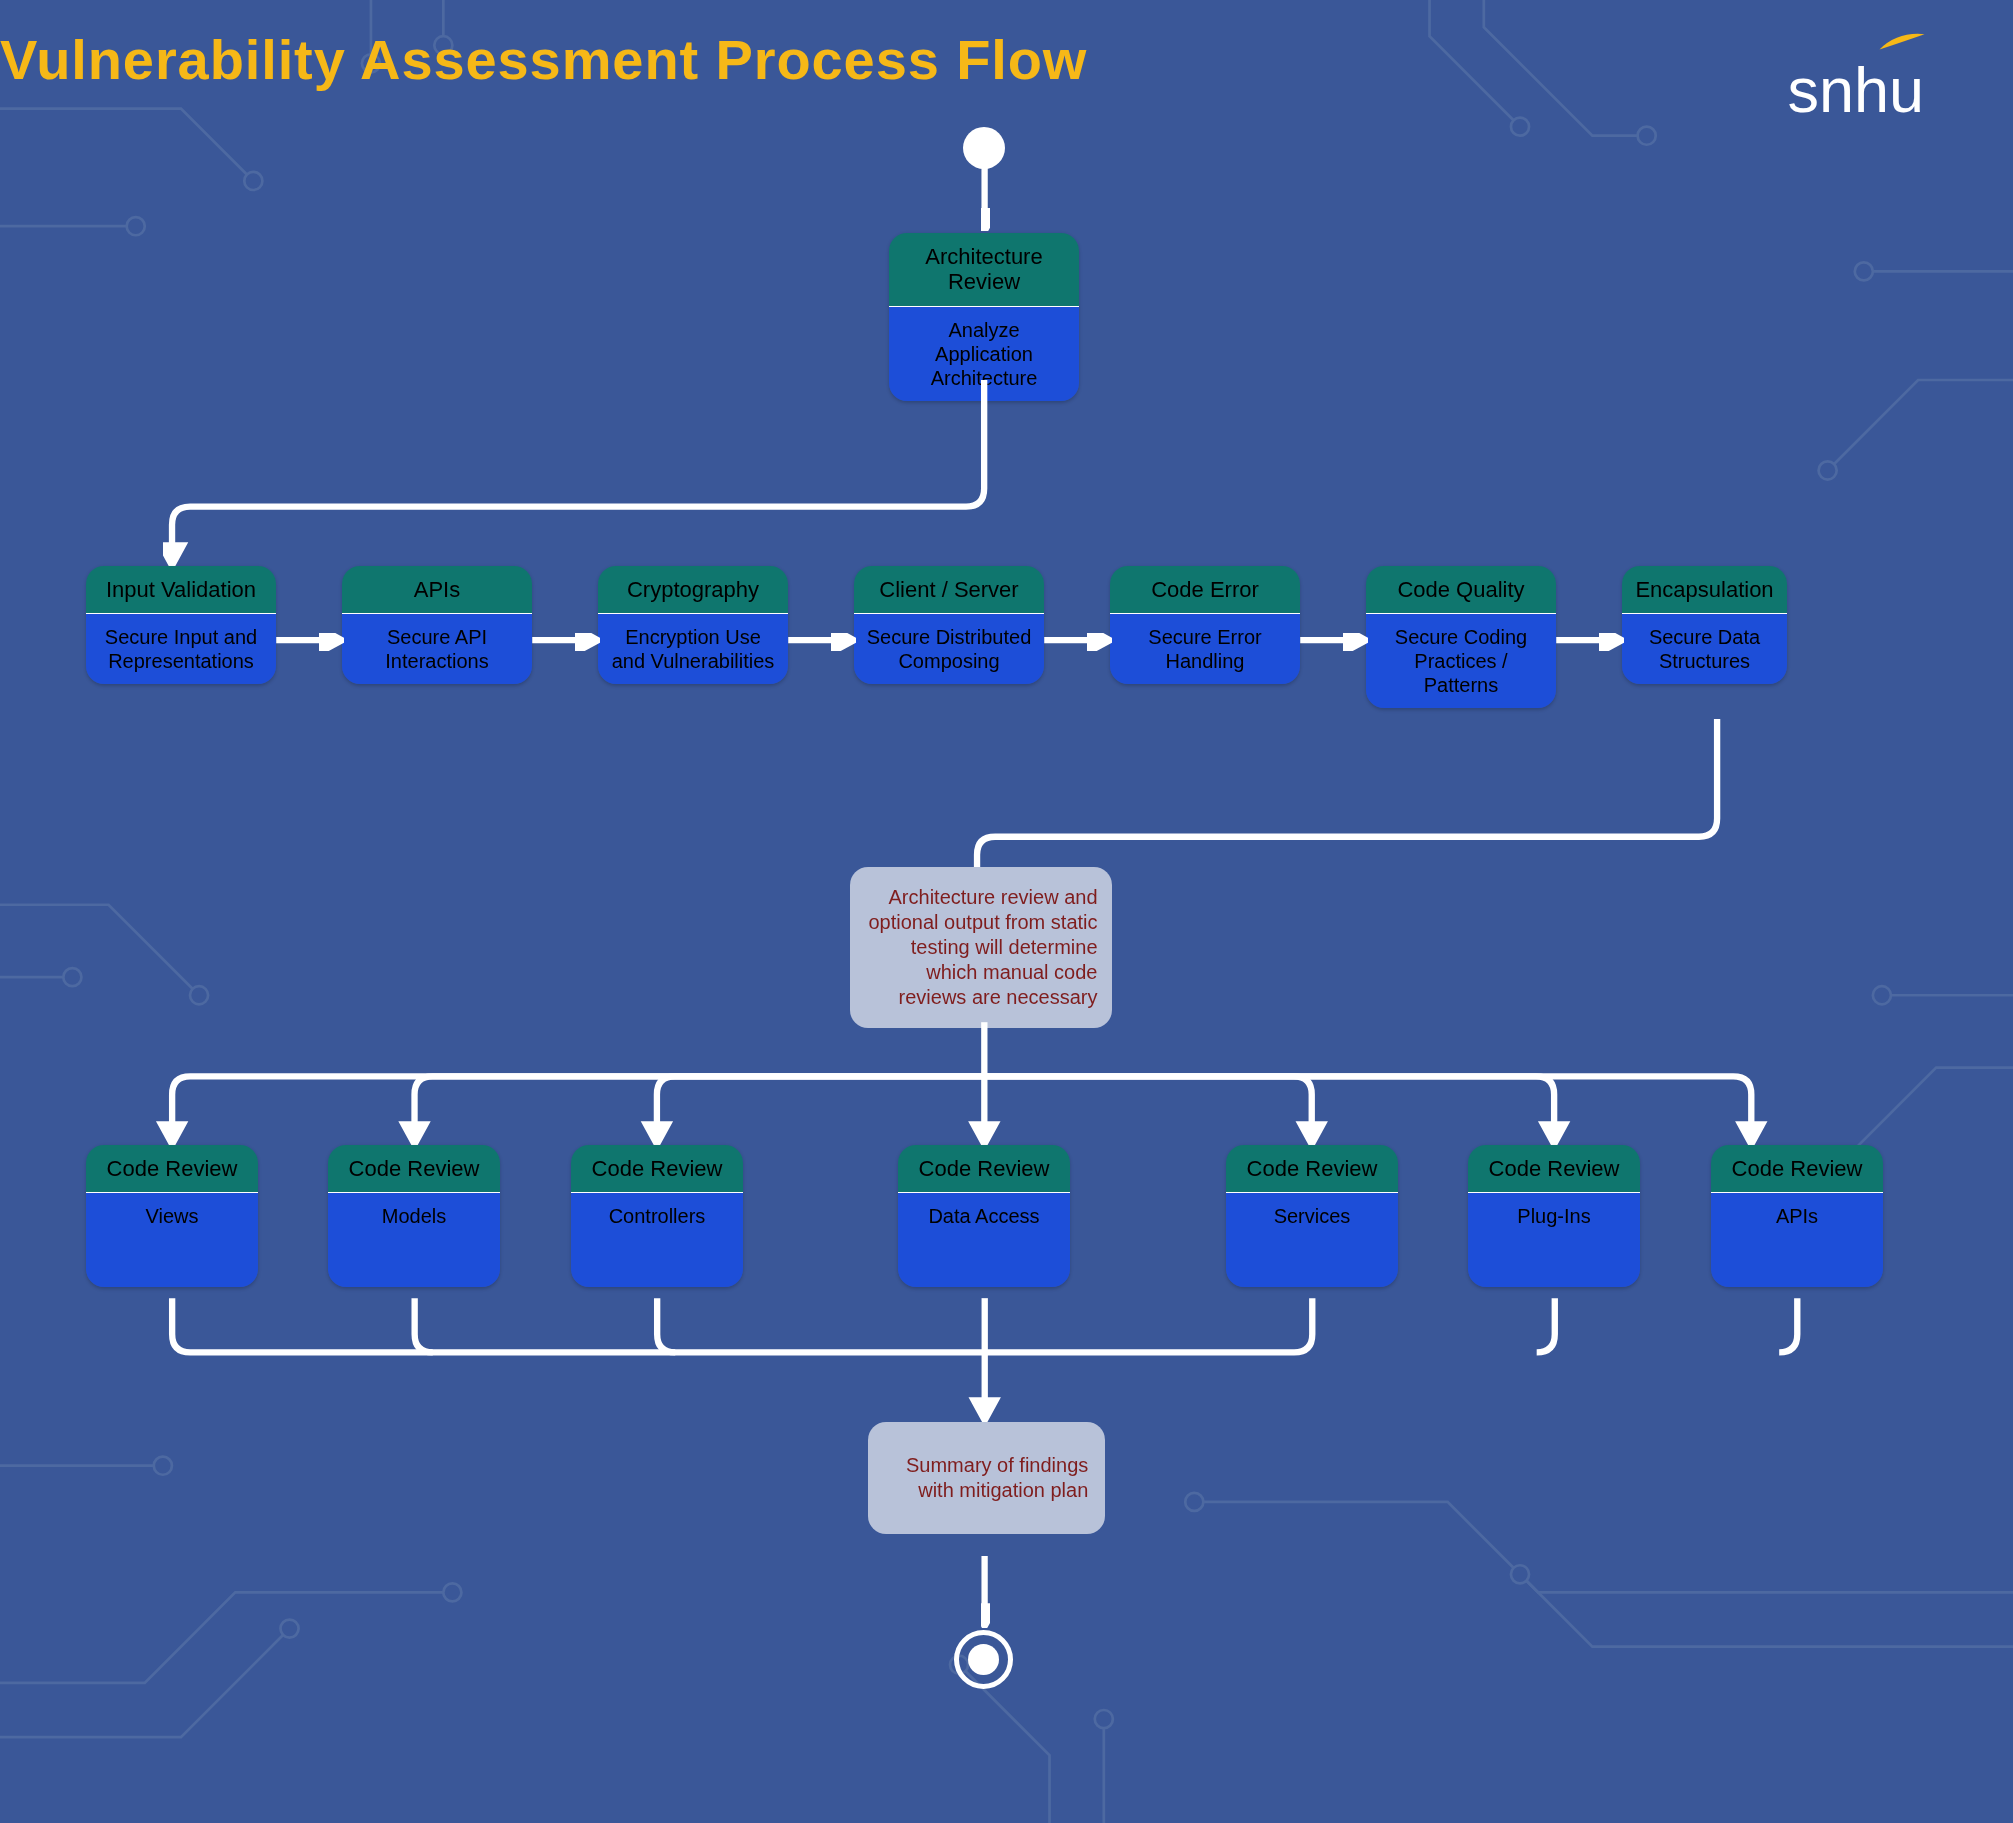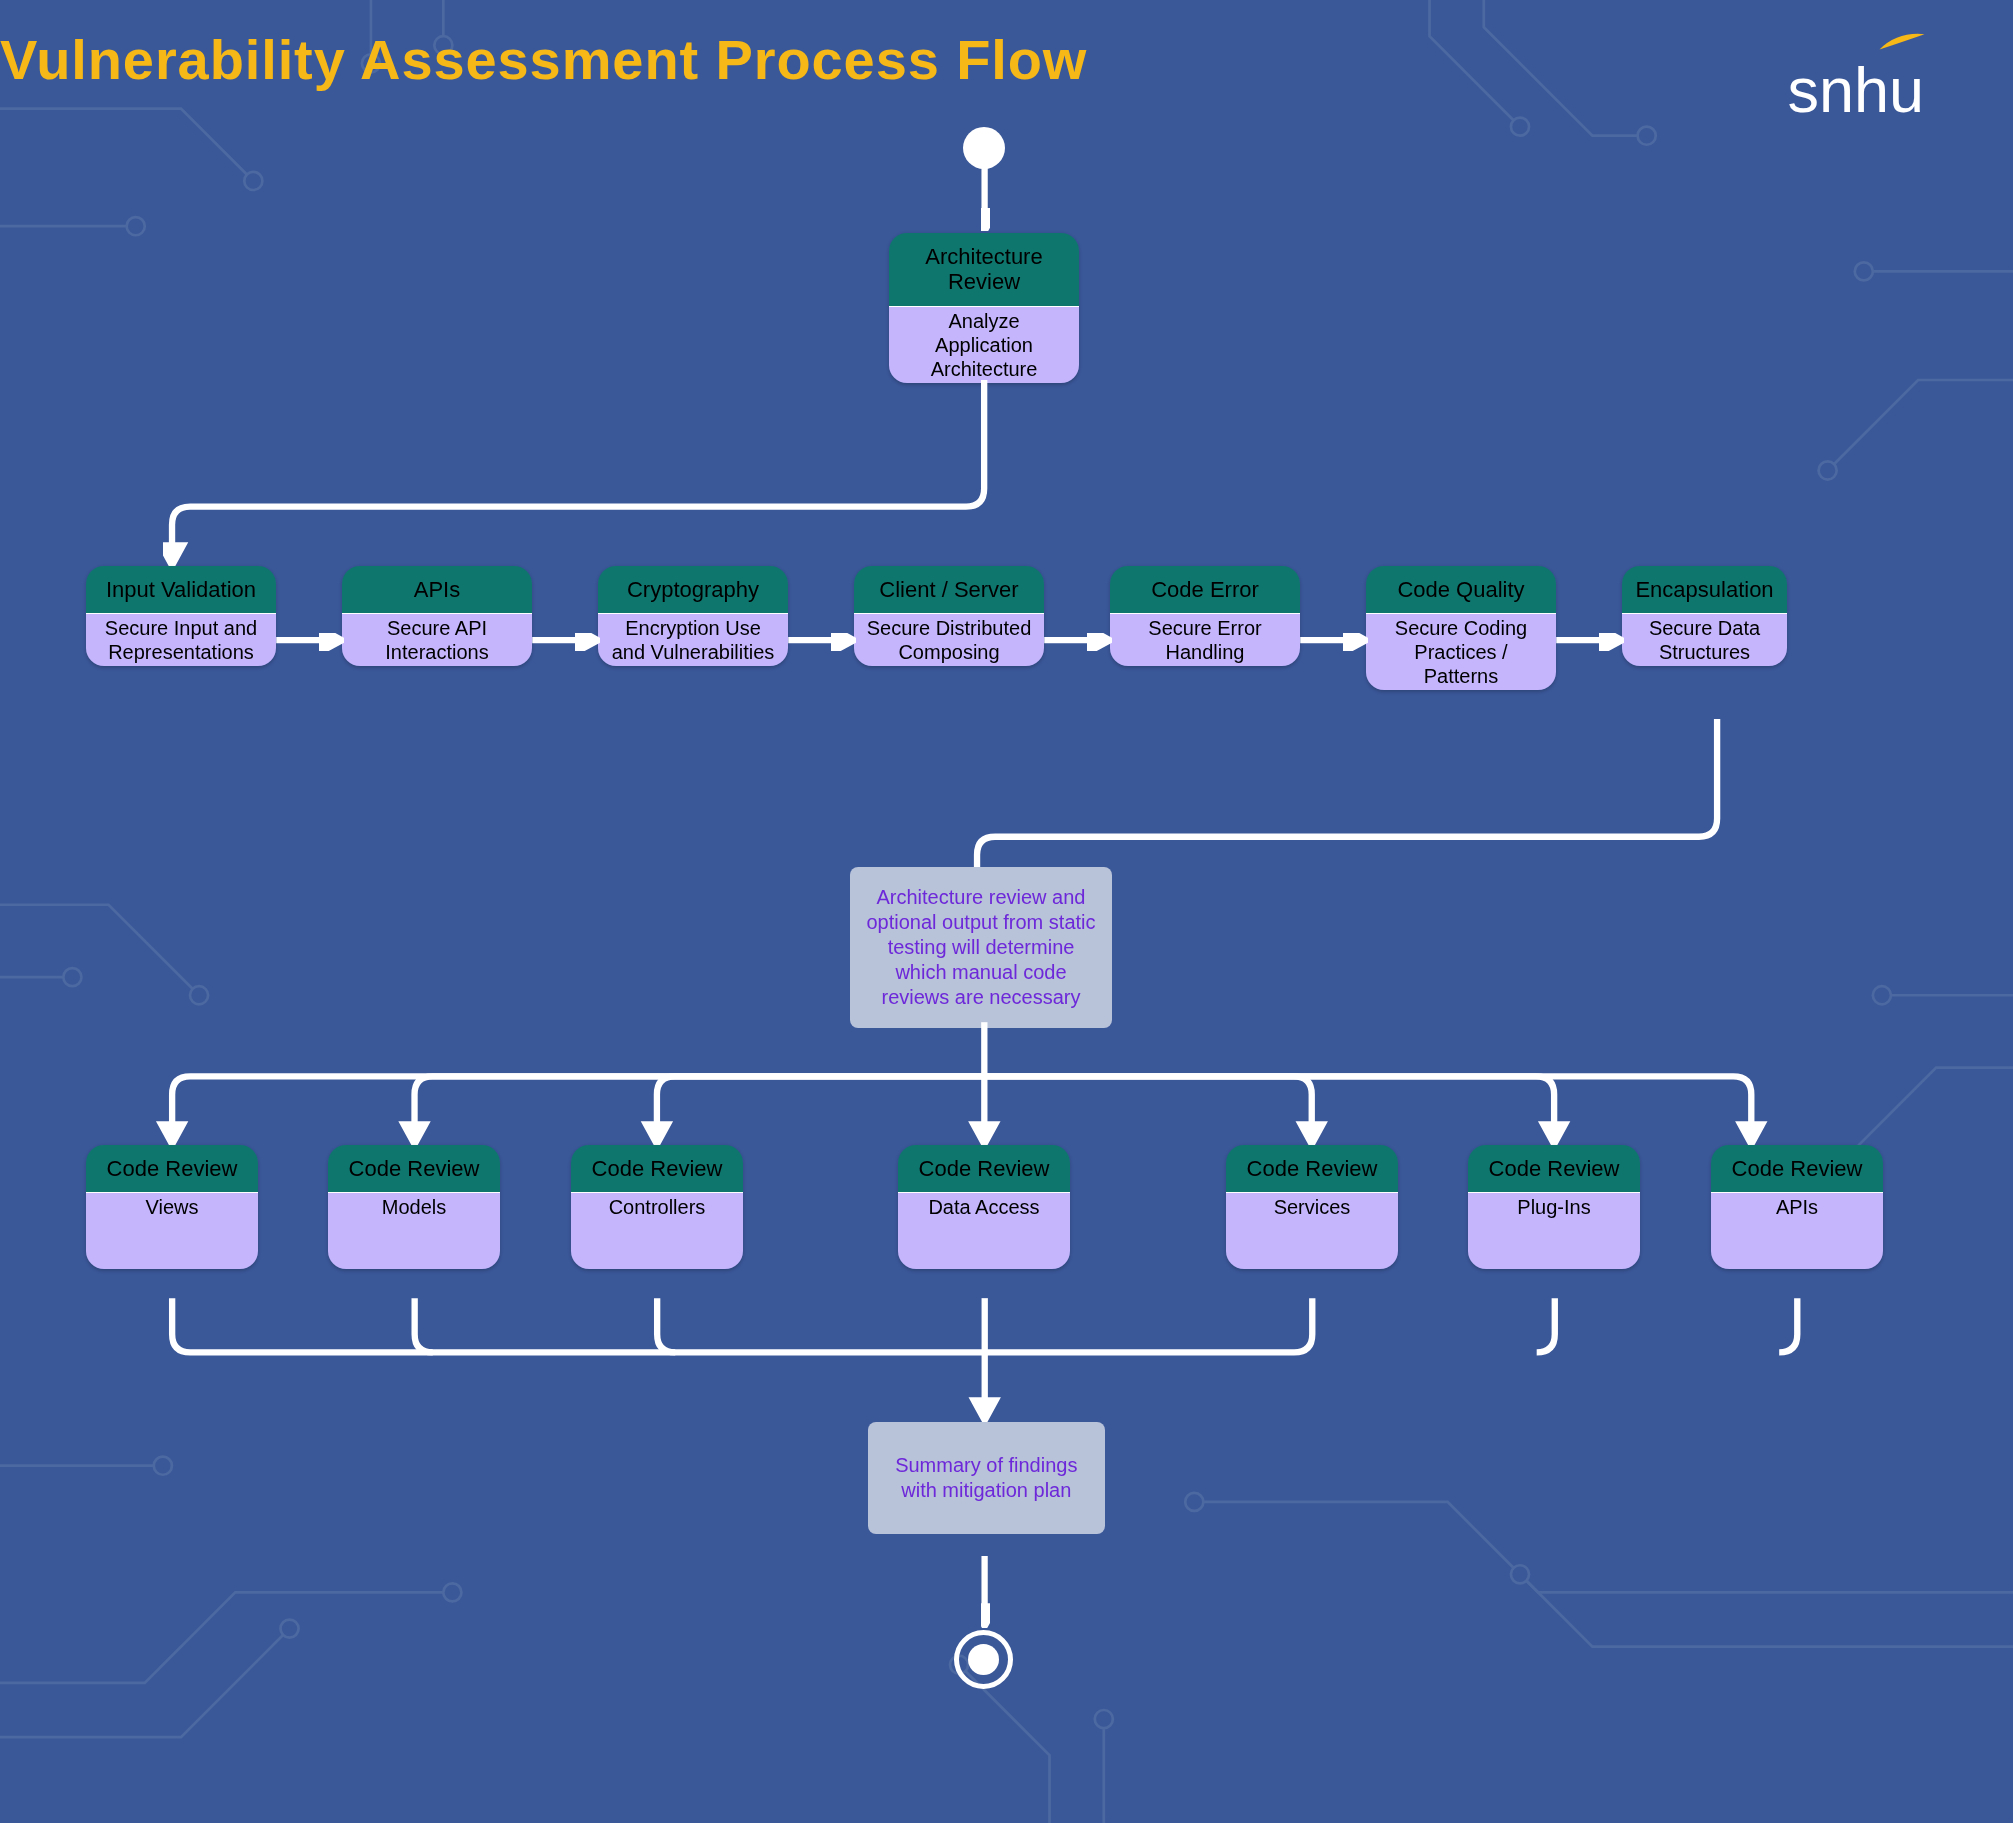--- a/index.html
+++ b/index.html
@@ -3,22 +3,22 @@
 <meta charset="utf-8">
 <style>
 body{margin:0;padding:0;background:#3a5798;font-family:Arial,Helvetica,sans-serif;width:2014px;height:1824px;position:relative;overflow:hidden}
 .circuit{position:absolute;stroke:#5a75a8;stroke-width:3;fill:none;opacity:.6}
 .circuit circle{fill:#3a5798;stroke:#5a75a8;stroke-width:3}
 .title{position:absolute;top:27px;left:0;width:100%;font-size:56px;font-weight:700;color:#f6b817;font-family:'Arial Narrow',Arial,sans-serif;letter-spacing:0.9px}
 .logo{position:absolute;top:54px;right:90px;color:#fff;font-size:63px;font-weight:400;font-family:Arial,sans-serif}
 .logo .leaf{position:absolute;top:-27px;right:-4.5px;width:54px;height:27px}
 .node{position:absolute;border-radius:18px;overflow:hidden;box-shadow:0 1.8px 3.6px rgba(0,0,0,.2)}
 .node .hdr{background:#0f766e;color:#000;font-size:22px;padding:11px 7.2px;text-align:center;line-height:1.15}
-.node .body{background:#c4b5fd;color:#000;font-size:20px;padding:2px 9px;text-align:center;line-height:1.2;border-top:0.9px solid #fff}
-.plain{position:absolute;background:#b8c2d9;border-radius:8px;color:#6d28d9;font-size:20px;padding:18px 14.5px;text-align:center;line-height:1.25}
+.node .body{background:#1d4ed8;color:#000;font-size:20px;padding:11px 9px;text-align:center;line-height:1.2;border-top:0.9px solid #fff}
+.plain{position:absolute;background:#b8c2d9;border-radius:18px;color:#7f1d1d;font-size:20px;padding:18px 14.5px;text-align:right;line-height:1.25}
 .flow{position:absolute;stroke:#fff;stroke-width:7;fill:none}
 .arrow{fill:#fff}
 .start-circle{position:absolute;width:42px;height:42px;background:#fff;border-radius:50%}
 .end-circle{position:absolute;width:49px;height:49px;border:5.4px solid #fff;border-radius:50%;display:flex;align-items:center;justify-content:center}
 .end-circle::after{content:'';width:31px;height:31px;background:#fff;border-radius:50%}
 </style>
 </head>
 <body>
 
 <svg class="circuit" style="top:0;left:0" width="2014" height="1824" viewBox="0 0 2226 2016">

